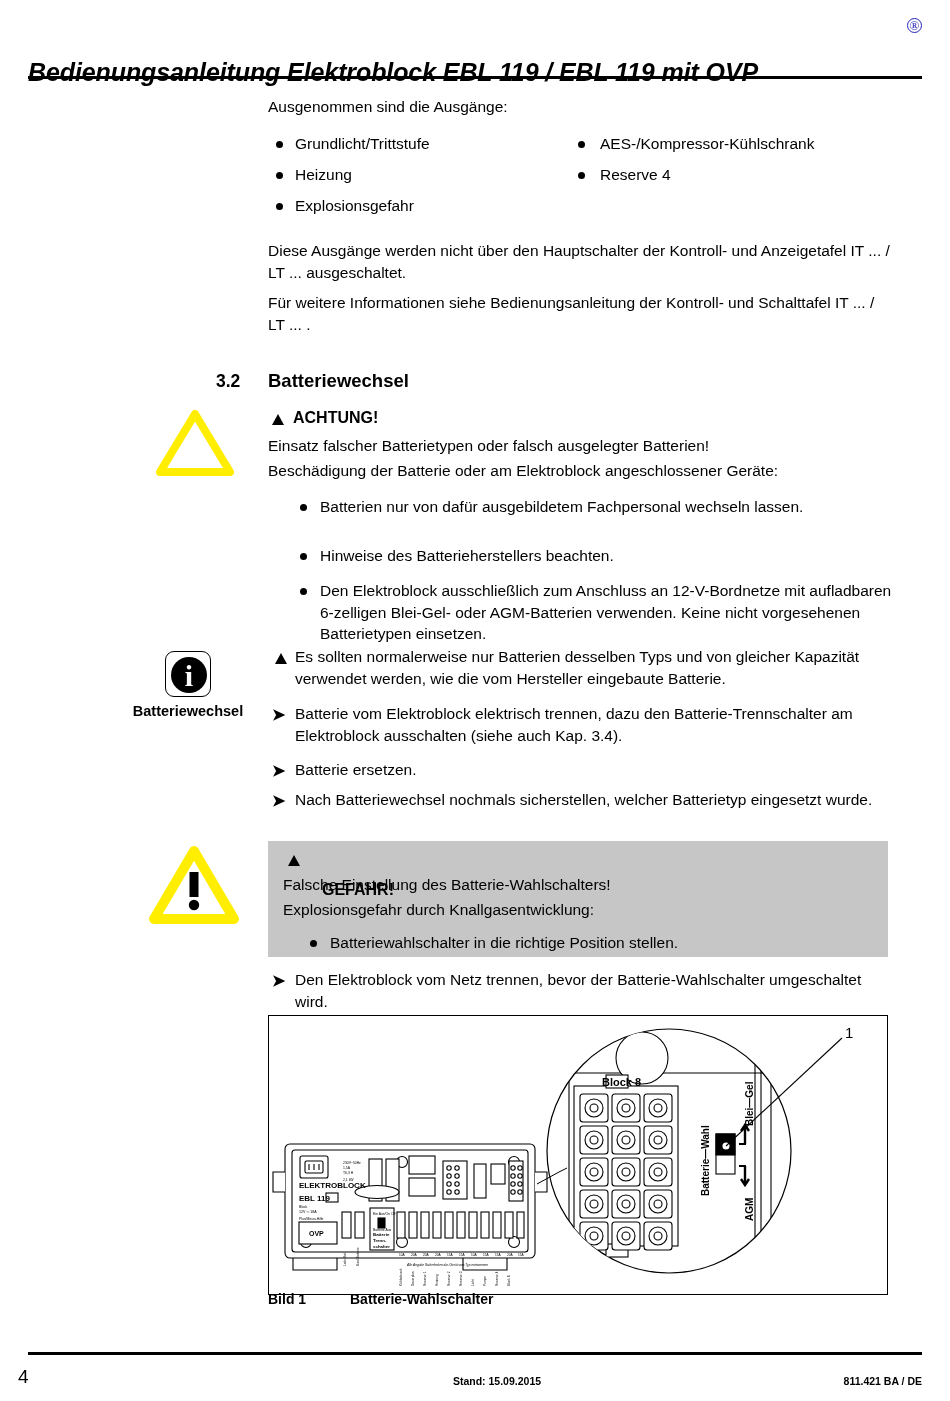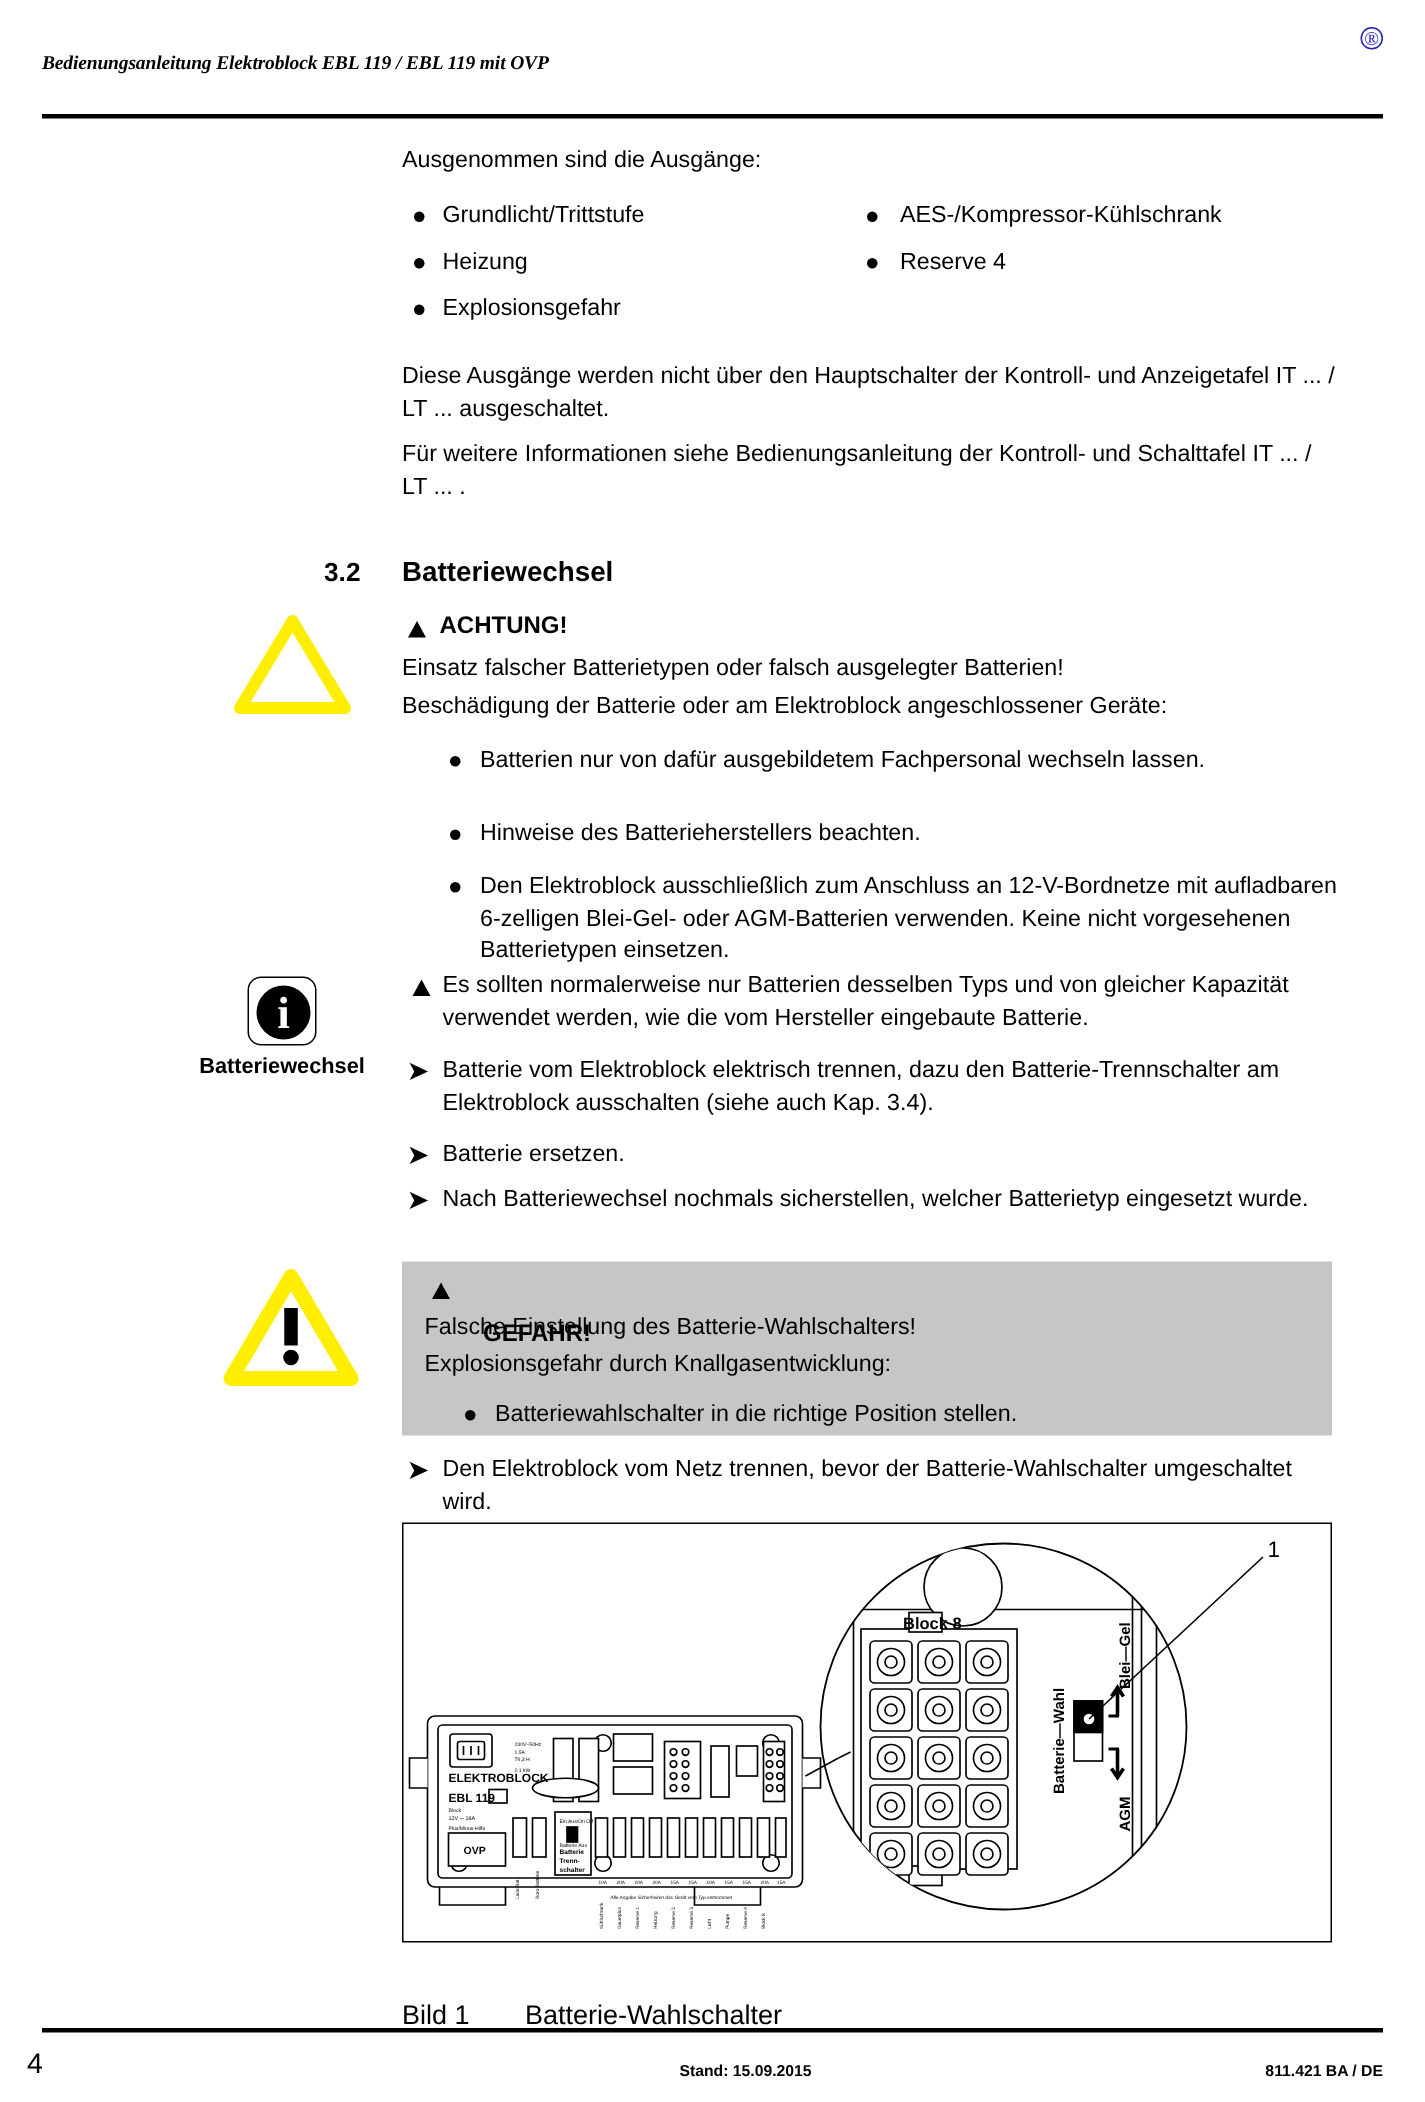--- a/index.html
+++ b/index.html
@@ -15,27 +15,26 @@
   }
 
   
   .header {
     position: absolute;
     left: 28px; top: 18px; right: 28px;
     height: 62px;
   }
   .header-title {
     position: absolute;
-    left: 0; top: 16px;
-    font-size: 13px;
+    left: 0; top: 40px;
+    font-size: 25px;
     font-weight: bold;
     font-style: italic;
     letter-spacing: -0.1px;
     white-space: nowrap;
-    font-family: Liberation Serif, serif;
   }
   .logo-wrap {
     position: absolute;
     right: 0; top: 0;
     width: 158px; height: 58px;
   }
   .logo-ellipse {
     position: absolute;
     left: 0; top: 9px;
     width: 142px; height: 44px;
@@ -187,22 +186,23 @@
   .figure-box {
     position: absolute;
     left: 268px; top: 1015px;
     width: 620px; height: 280px;
     border: 1.3px solid #000;
     background: #fff;
     overflow: hidden;
   }
   .fig-caption {
     position: absolute;
-    left: 268px; top: 1333px;
-    font-size: 18px;
+    left: 268px; top: 1291px;
+    font-size: 14px;
+    font-weight: bold;
   }
   .fig-caption .cap-label { display: inline-block; width: 82px; }
 
   
   .footer-rule {
     position: absolute;
     left: 28px; top: 1352px; right: 28px;
     height: 3px; background: #000;
   }
   .foot-page {

